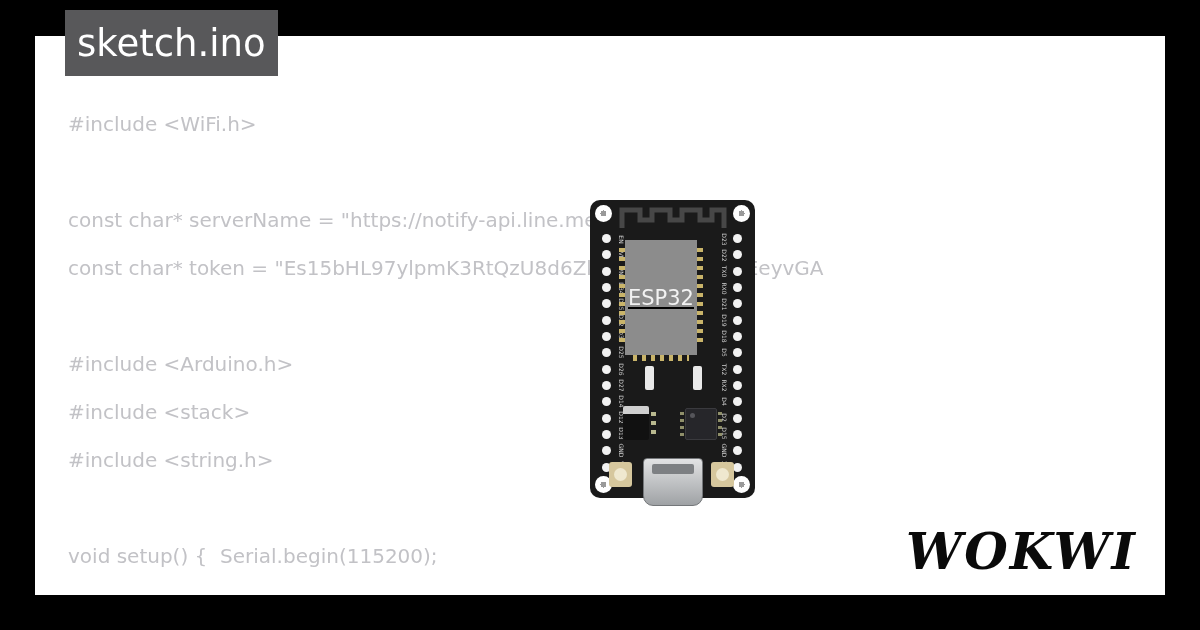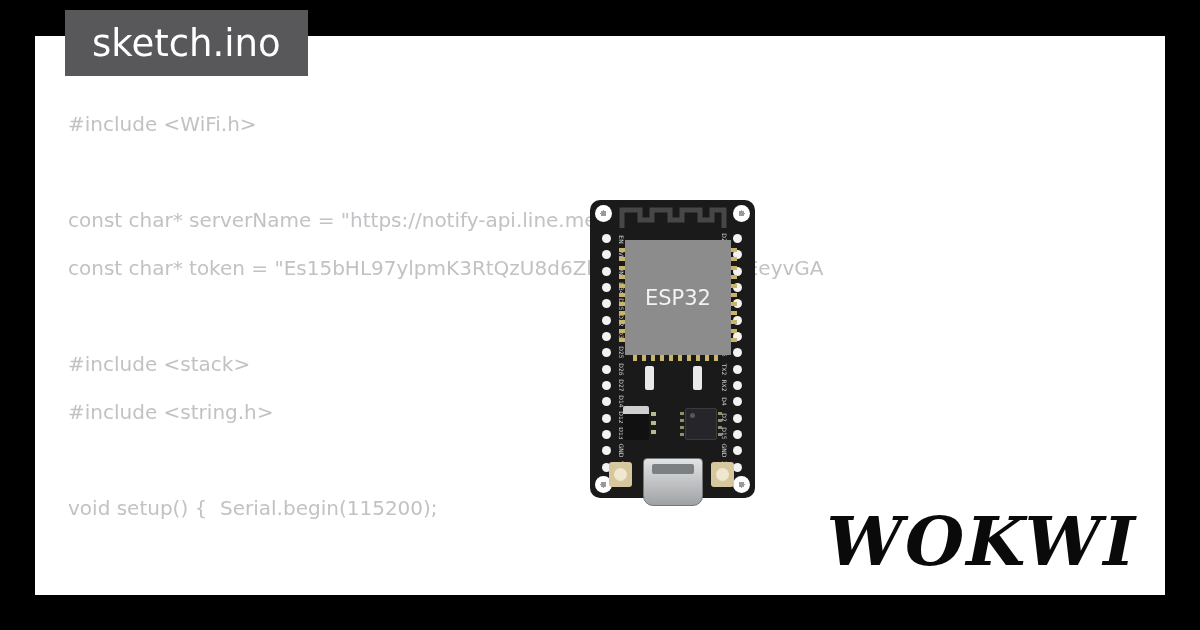--- a/index.html
+++ b/index.html
@@ -12,21 +12,21 @@
   }
   
   .card {
     position:absolute; left:35px; top:36px; right:35px; bottom:35px;
     background:#ffffff;
     overflow:hidden;
   }
   
   .tab {
     position:absolute; left:65px; top:10px; height:66px;
-    padding:0 27px;
+    padding:0 12px;
     background:#58585a; color:#ffffff;
     font-size:37px;
     display:flex; align-items:center;
     z-index:6;
   }
   
   .code {
     position:absolute; left:33px; top:64px;
     color:#c2c2c6;
     z-index:1;
@@ -34,21 +34,21 @@
   .code-line {
     height:48px; line-height:48px;
     font-size:20px;
     white-space:pre;
   }
   
   .logo {
     position:absolute; right:28px; bottom:14px;
     font-family:"DejaVu Serif","Liberation Serif",serif;
     font-style:italic; font-weight:bold;
-    font-size:68px; letter-spacing:2px;
+    font-size:50px; letter-spacing:2px;
     color:#0a0a0a;
     z-index:2;
   }
   
   .board {
     position:absolute; left:590px; top:200px; width:165px; height:298px;
     background:#1a1a1a; border-radius:10px;
     z-index:4;
   }
   .corner-hole {
@@ -75,24 +75,25 @@
     z-index:1;
   }
   .pin-labels.left  { left:23px; }
   .pin-labels.right { right:23px; }
   .pin-label {
     font-size:6px; line-height:7px; color:#cfcfcf;
     transform:rotate(90deg);
     text-align:center; width:16px;
   }
   .module {
-    position:absolute; left:35px; top:40px; width:106px; height:115px;
+    position:absolute; left:35px; top:40px; width:72px; height:115px;
     background:#8c8c8c;
     display:flex; align-items:center; justify-content:center;
     z-index:2;
+    text-decoration:underline;
   }
   .module-label { font-size:21px; color:#f2f2f2; }
   .mp { position:absolute; background:repeating-linear-gradient(180deg,#c9b46a 0 4px,rgba(0,0,0,0) 4px 9px); }
   .mp-left  { left:-6px;  top:8px; bottom:8px; width:6px; }
   .mp-right { right:-6px; top:8px; bottom:8px; width:6px; }
   .mp-bottom{
     left:8px; right:8px; bottom:-6px; height:6px;
     background:repeating-linear-gradient(90deg,#c9b46a 0 4px,rgba(0,0,0,0) 4px 9px);
   }
   .cap { position:absolute; width:9px; height:24px; background:#e9e9e9; border-radius:2px; top:166px; z-index:2; }
@@ -143,20 +144,21 @@
 <div class="frame" style="position:absolute;inset:0;">
 
   <div class="card">
 
     <div class="code">
       <div class="code-line">#include &lt;WiFi.h&gt;</div>
       <div class="code-line"></div>
       <div class="code-line">const char* serverName = "https://notify-api.line.me/api/notify";</div>
       <div class="code-line">const char* token = "Es15bHL97ylpmK3RtQzU8d6ZkIPTynKZjwwDOEeyvGA</div>
       <div class="code-line"></div>
+      <div class="code-line">#include &lt;Arduino.h&gt;</div>
       <div class="code-line">#include &lt;stack&gt;</div>
       <div class="code-line">#include &lt;string.h&gt;</div>
       <div class="code-line"></div>
       <div class="code-line">void setup() {  Serial.begin(115200);</div>
     </div>
 
     <div class="logo">WOKWI</div>
   </div>
 
   <div class="tab">sketch.ino</div>

